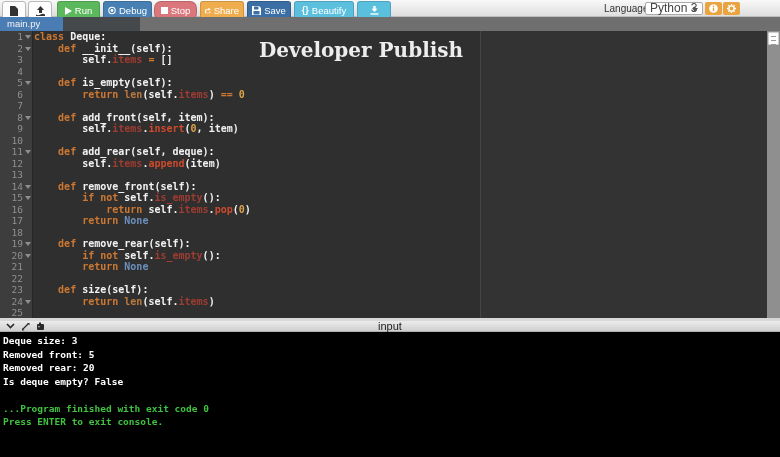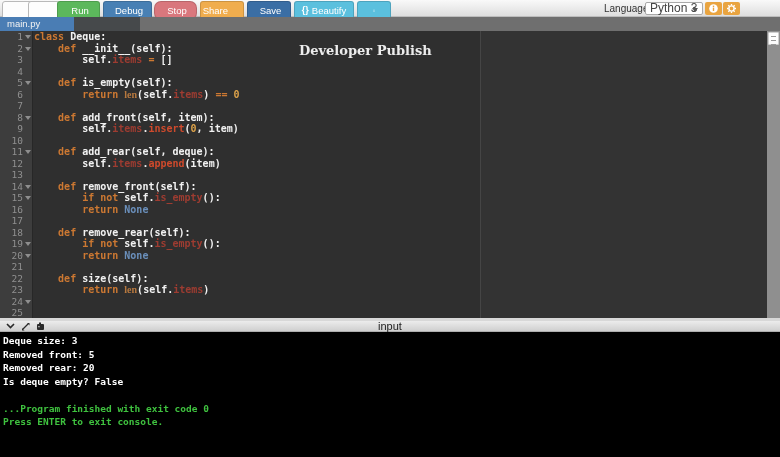--- a/index.html
+++ b/index.html
@@ -5,21 +5,21 @@
   * { margin:0; padding:0; box-sizing:border-box; }
   html,body { width:780px; height:457px; overflow:hidden; background:#fff;
               font-family:"Liberation Sans", sans-serif; }
   #app { position:relative; width:780px; height:457px; }
 
   
   .toolbar { position:absolute; left:0; top:0; width:780px; height:17px;
              background:linear-gradient(#f9f9f9,#dedede); border-bottom:1px solid #bdbdbd; }
   .tbtn { position:absolute; top:1px; height:19px; border-radius:3px; color:#fff;
           font-size:9.5px; line-height:13px; text-align:center; display:flex;
-          align-items:center; justify-content:center; gap:3px; padding:0 15px; cursor:pointer;
+          align-items:center; justify-content:center; gap:3px; padding:0 4px; cursor:pointer;
           border:1px solid rgba(0,0,0,0.15); }
   .tbtn svg { display:block; }
   .white-btn { background:#fdfdfd; border:1px solid #b9b9b9; }
   .btn-run      { left:57px;  width:43px; background:#5cb85c; }
   .btn-debug    { left:103px; width:49px; background:#4880b4; }
   .btn-stop     { left:154px; width:43px; background:#d9777d;border-radius:7px; }
   .btn-share    { left:200px; width:44px; background:#f0ad4e;justify-content:flex-end; }
   .btn-save     { left:247px; width:44px; background:#3a6ea5; }
   .btn-beautify { left:294px; width:60px; background:#5bc0de; }
   .btn-download { left:357px; width:34px; background:#5bc0de; }
@@ -31,43 +31,43 @@
   .lang-select .caret { position:absolute; right:4px; top:5px; width:0; height:0;
                  border-left:3px solid transparent; border-right:3px solid transparent;
                  border-top:4px solid #555; }
   .orange-btn { position:absolute; top:2px; width:17px; height:13px; background:#e9a440;
                 border-radius:2px; display:flex; align-items:center; justify-content:center; cursor:pointer; }
   .btn-info { left:705px; } .btn-gear { left:723px; }
 
   
   .tabbar { position:absolute; left:0; top:17px; width:780px; height:14px; background:#6f6f6f; }
   .tabbar .dark-zone { position:absolute; left:63px; top:0; width:77px; height:14px; background:#46494b; }
-  .tab-active { position:absolute; left:0; top:0; width:74px; height:14px; background:#4a7db4;
+  .tab-active { position:absolute; left:0; top:0; width:63px; height:14px; background:#4a7db4;
                 color:#f2f2f2; font-size:9.5px; line-height:14px; padding-left:7px; cursor:pointer; }
 
   
   .editor { position:absolute; left:0; top:31px; width:780px; height:287px; background:#2f2f2f;
             font-family:"DejaVu Sans Mono", monospace; font-size:10px; line-height:11.5px; font-weight:600; }
   .gutter { position:absolute; left:0; top:0; width:33px; height:287px; background:#3d3d3d;
             border-right:1px solid #272727; }
   .gut-row { position:relative; height:11.5px; color:#909090; font-size:9.5px;
              text-align:right; padding-right:9px; cursor:pointer; font-weight:400; }
   .fold { position:absolute; right:1px; top:4px; width:0; height:0;
           border-left:3px solid transparent; border-right:3px solid transparent;
           border-top:4px solid #8e8e8e; }
   .after-margin { position:absolute; left:480px; top:0; width:287px; height:287px;
                   background:rgba(255,255,255,0.02); border-left:1px solid rgba(255,255,255,0.09); }
   .code-col { position:absolute; left:34px; top:0; right:14px; height:308px; overflow:hidden; cursor:text; }
   .code-line { height:11.5px; white-space:pre; color:#f2f2f2; }
   .tok-k { color:#cc7832; } .tok-o { color:#cc7832; }
   .tok-p { color:#9e3c31; } .tok-f { color:#cf4a2c; }
-  .tok-b { color:#b8793f;font-family:Liberation Serif, serif; } .tok-m { color:#dca24a; }
+  .tok-b { color:#b8793f; } .tok-m { color:#dca24a; }
   .tok-c { color:#6a8fbb; } .tok-w { color:#f2f2f2; }
   .watermark { position:absolute; left:259px; top:14px; color:#ededed;
-               font-family:"DejaVu Serif", serif; font-weight:bold; font-size:13px;margin-left:40px; }
+               font-family:"DejaVu Serif", serif; font-weight:bold; font-size:20px; }
   .vscroll-track { position:absolute; right:0; top:0; width:13px; height:287px; background:#8f8f8f; cursor:pointer; }
   .vscroll-thumb { position:absolute; right:1px; top:1px; width:11px; height:13px; background:#fdfdfd;
                    border:1px solid #cfcfcf; border-radius:1px; cursor:grab; }
   .vscroll-thumb i { display:block; margin:3px 2px 0; height:1px; background:#9a9a9a; }
 
   
   .splitter { position:absolute; left:0; top:318px; width:780px; height:3px; background:#d8d8d8; cursor:row-resize; }
   .console-header { position:absolute; left:0; top:321px; width:780px; height:11px;
                     background:linear-gradient(#ececec,#cfcfcf); border-bottom:1px solid #aeaeae;
                     display:flex; align-items:center; }
@@ -213,20 +213,21 @@
         <div class="code-line"><span class="tok-w">        </span><span class="tok-k">return</span><span class="tok-w"> </span><span class="tok-b">len</span><span class="tok-w">(self.</span><span class="tok-p">items</span><span class="tok-w">) </span><span class="tok-o">==</span><span class="tok-w"> </span><span class="tok-m">0</span></div>
         <div class="code-line"></div>
         <div class="code-line"><span class="tok-w">    </span><span class="tok-k">def</span><span class="tok-w"> add_front(self, item):</span></div>
         <div class="code-line"><span class="tok-w">        self.</span><span class="tok-p">items</span><span class="tok-w">.</span><span class="tok-f">insert</span><span class="tok-w">(</span><span class="tok-m">0</span><span class="tok-w">, item)</span></div>
         <div class="code-line"></div>
         <div class="code-line"><span class="tok-w">    </span><span class="tok-k">def</span><span class="tok-w"> add_rear(self, deque):</span></div>
         <div class="code-line"><span class="tok-w">        self.</span><span class="tok-p">items</span><span class="tok-w">.</span><span class="tok-f">append</span><span class="tok-w">(item)</span></div>
         <div class="code-line"></div>
         <div class="code-line"><span class="tok-w">    </span><span class="tok-k">def</span><span class="tok-w"> remove_front(self):</span></div>
         <div class="code-line"><span class="tok-w">        </span><span class="tok-k">if</span><span class="tok-w"> </span><span class="tok-k">not</span><span class="tok-w"> self.</span><span class="tok-p">is_empty</span><span class="tok-w">():</span></div>
+        <div class="code-line"><span class="tok-w">            </span><span class="tok-k">return</span><span class="tok-w"> self.</span><span class="tok-p">items</span><span class="tok-w">.</span><span class="tok-f">pop</span><span class="tok-w">(</span><span class="tok-m">0</span><span class="tok-w">)</span></div>
         <div class="code-line"><span class="tok-w">        </span><span class="tok-k">return</span><span class="tok-w"> </span><span class="tok-c">None</span></div>
         <div class="code-line"></div>
         <div class="code-line"><span class="tok-w">    </span><span class="tok-k">def</span><span class="tok-w"> remove_rear(self):</span></div>
         <div class="code-line"><span class="tok-w">        </span><span class="tok-k">if</span><span class="tok-w"> </span><span class="tok-k">not</span><span class="tok-w"> self.</span><span class="tok-p">is_empty</span><span class="tok-w">():</span></div>
         <div class="code-line"><span class="tok-w">        </span><span class="tok-k">return</span><span class="tok-w"> </span><span class="tok-c">None</span></div>
         <div class="code-line"></div>
         <div class="code-line"><span class="tok-w">    </span><span class="tok-k">def</span><span class="tok-w"> size(self):</span></div>
         <div class="code-line"><span class="tok-w">        </span><span class="tok-k">return</span><span class="tok-w"> </span><span class="tok-b">len</span><span class="tok-w">(self.</span><span class="tok-p">items</span><span class="tok-w">)</span></div>
       </div>
     <div class="watermark">Developer Publish</div>

